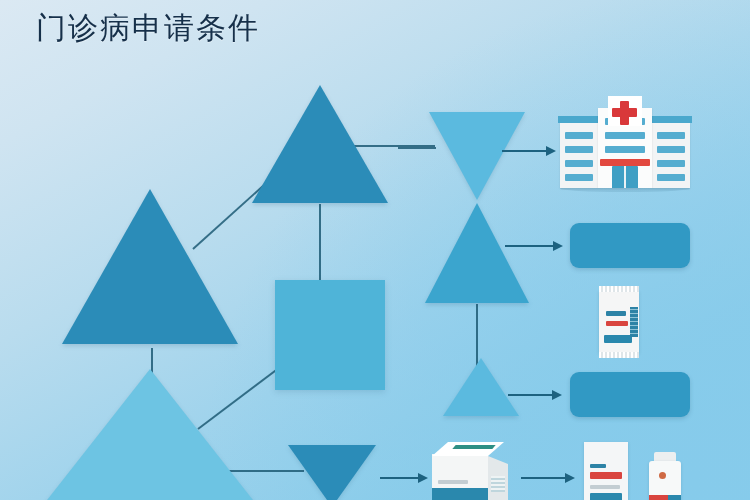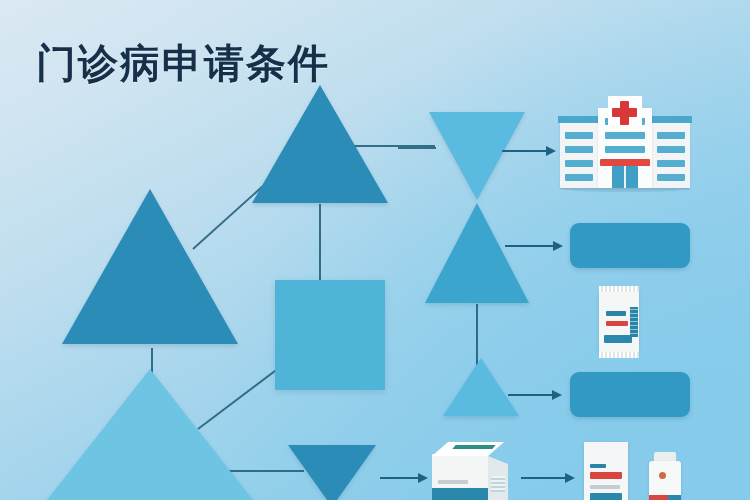--- a/index.html
+++ b/index.html
@@ -15,23 +15,23 @@
     font-family: "Liberation Sans", "DejaVu Sans", sans-serif;
     background:
       radial-gradient(circle at 92% 96%, #86cbeb 0%, rgba(134,203,235,0) 58%),
       linear-gradient(152deg, #dbe9f3 0%, #cfe4f1 16%, #b9dcee 38%, #9fd3ec 60%, #8ccdea 80%, #87cbe9 100%);
   }
 
   
   #title {
     position: absolute;
     left: 36px;
-    top: 36px;
-    font-size: 40px;
-    font-weight: bold;
+    top: 8px;
+    font-size: 30px;
+    font-weight: normal;
     letter-spacing: 2px;
     color: #16304a;
     text-shadow: 0 1px 1px rgba(255,255,255,0.45);
     white-space: nowrap;
   }
 
   
   .shape { position: absolute; }
 
   .tri-up {

